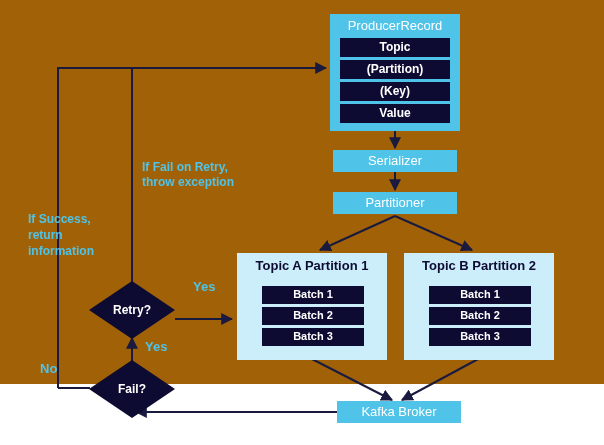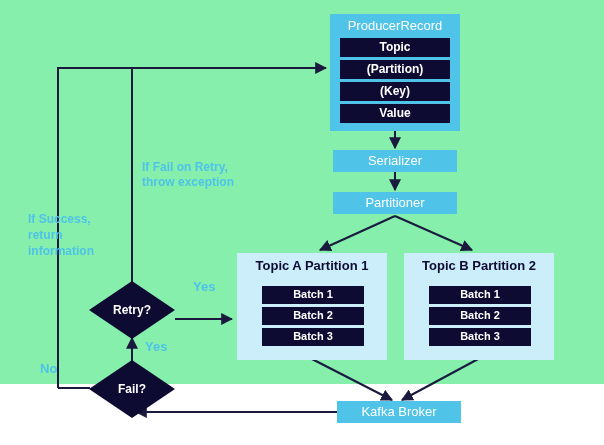--- a/index.html
+++ b/index.html
@@ -10,21 +10,21 @@
   body {
     width: 604px;
     height: 445px;
     font-family: "Liberation Sans", sans-serif;
     overflow: hidden;
   }
   #diagram-root {
     position: relative;
     width: 604px;
     height: 384px;
-    background: #86efac;
+    background: #a16207;
   }
   svg.diagram {
     display: block;
     width: 604px;
     height: 445px;
   }
   .node-fill-primary { fill: #4FC3E8; }
   .node-fill-light { fill: #CCEEFA; }
   .node-fill-dark { fill: #0E0B33; }
   .diamond-fill { fill: #0E0B33; }

